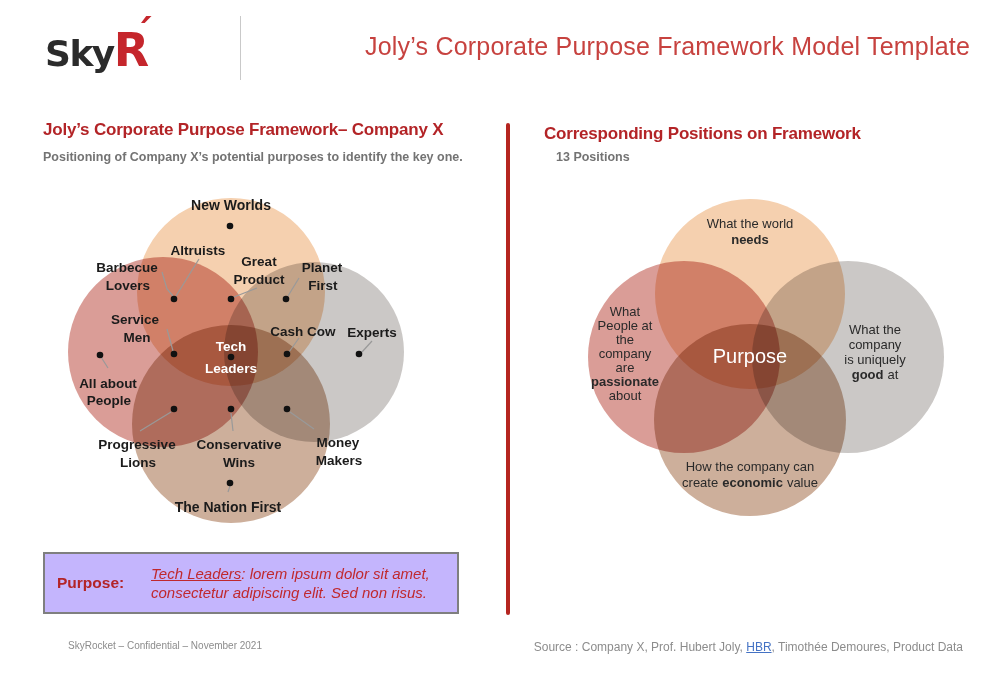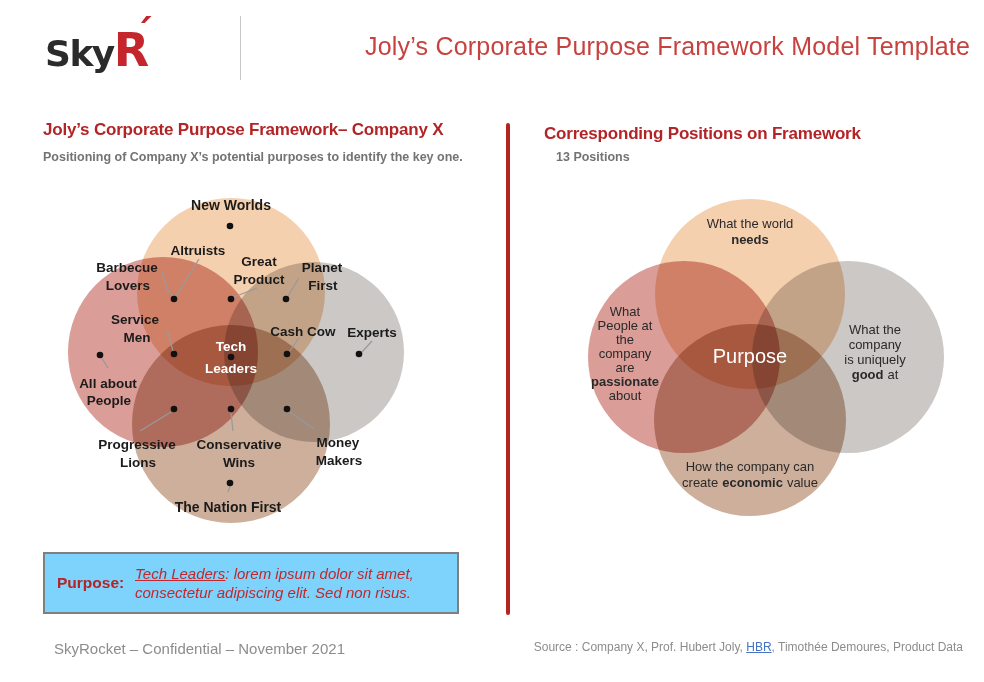--- a/index.html
+++ b/index.html
@@ -35,27 +35,27 @@
   .purpose-word{font-family:"Liberation Sans",sans-serif;font-size:20px;fill:#ffffff;}
   .leader{stroke:#999;stroke-width:1.2;fill:none;}
   .dot{fill:#111;}
 
   
   .red-divider{position:absolute;left:506px;top:123px;width:4px;height:492px;
         background:#b52520;border-radius:2px;}
 
   
   .purpose-box{position:absolute;left:43px;top:552px;width:412px;height:58px;
-        border:2px solid #7f7f7f;background:#7dd3fc;display:flex;align-items:center;}
+        border:2px solid #7f7f7f;background:#c4b5fd;display:flex;align-items:center;justify-content:space-between;}
   .purpose-label{font-size:15.5px;font-weight:700;color:#b32427;margin-left:12px;width:78px;flex:none;}
   .purpose-text{font-size:15px;font-style:italic;color:#c0282d;line-height:1.3;width:306px;}
   .purpose-text .u{text-decoration:underline;margin-top:36px;}
 
   
-  .footer-left{position:absolute;left:54px;top:640px;font-size:15px;color:#8c8c8c;}
+  .footer-left{position:absolute;left:68px;top:640px;font-size:10px;color:#8c8c8c;}
   .footer-right{position:absolute;right:21px;top:640px;font-size:12px;color:#8c8c8c;}
   .footer-right a{color:#4472c4;}
 </style>
 </head>
 <body>
 
 <div class="slide">
 
   <div class="header">
     <div class="logo"><span>Sky</span><span class="logo-r"><span>R</span><span class="logo-accent">´</span></span></div>

